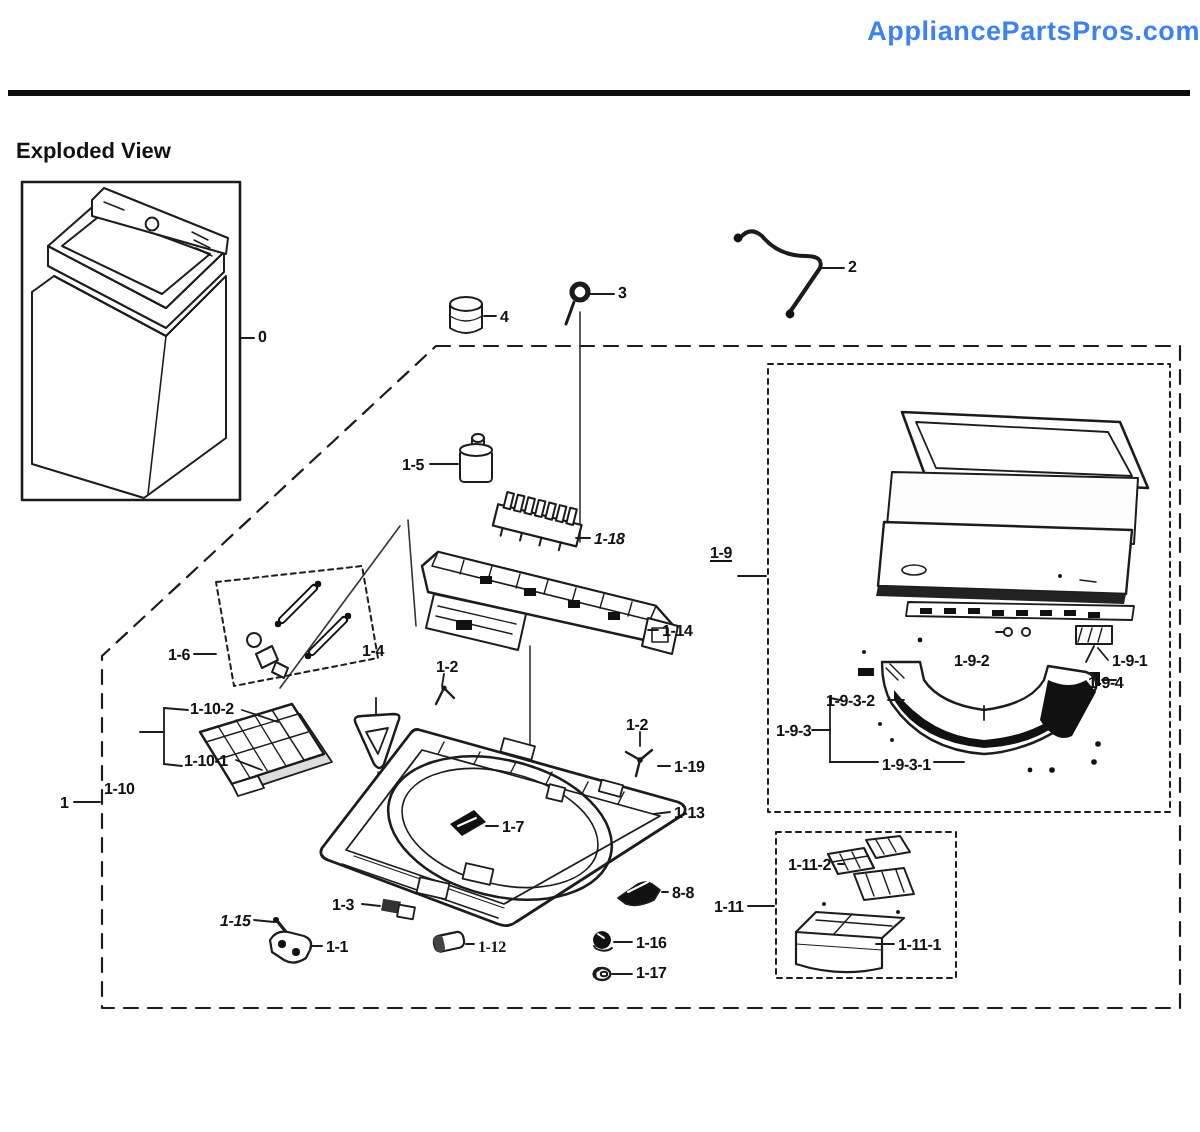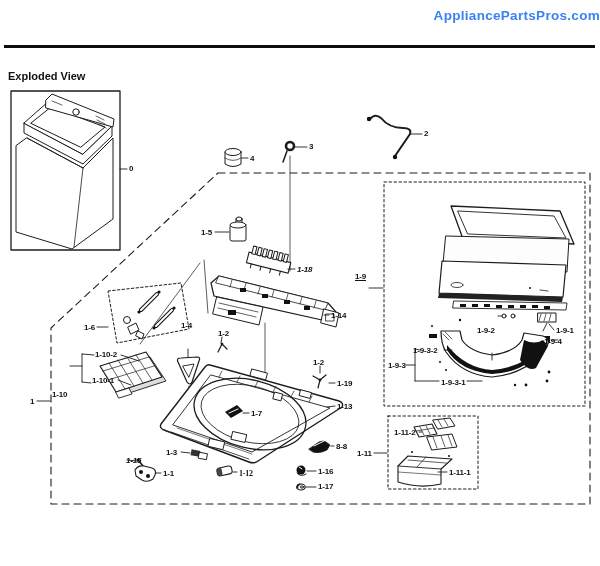--- a/index.html
+++ b/index.html
@@ -362,21 +362,21 @@
       <span class="part-label" style="left: 95px; top: 350px;">1-10-2</span>
       <span class="part-label" style="left: 52px; top: 362px; margin-top: 28px;">1-10</span>
       <span class="part-label" style="left: 92px; top: 376px;">1-10-1</span>
       <span class="part-label" style="left: 30px; top: 397px;">1</span>
       <span class="part-label" style="left: 313px; top: 358px;">1-2</span>
       <span class="part-label" style="left: 337px; top: 379px;">1-19</span>
       <span class="part-label" style="left: 337px; top: 402px;">1-13</span>
       <span class="part-label" style="left: 251px; top: 409px;">1-7</span>
       <span class="part-label" style="left: 336px; top: 442px;">8-8</span>
       <span class="part-label" style="left: 166px; top: 448px;">1-3</span>
-      <span class="part-label" style="left: 126px; top: 456px; font-style: italic;">1-15</span>
+      <span class="part-label" style="left: 110px; top: 456px; font-style: italic;">1-15</span>
       <span class="part-label" style="left: 163px; top: 469px;">1-1</span>
       <span class="part-label" style="left: 239px; top: 469px; font-family: Liberation Serif, serif;">1-12</span>
       <span class="part-label" style="left: 318px; top: 467px;">1-16</span>
       <span class="part-label" style="left: 318px; top: 482px;">1-17</span>
       <span class="part-label" style="left: 355px; top: 272px; text-decoration: underline;">1-9</span>
       <span class="part-label" style="left: 477px; top: 326px;">1-9-2</span>
       <span class="part-label" style="left: 556px; top: 326px;">1-9-1</span>
       <span class="part-label" style="left: 544px; top: 337px;">1-9-4</span>
       <span class="part-label" style="left: 413px; top: 346px;">1-9-3-2</span>
       <span class="part-label" style="left: 388px; top: 361px;">1-9-3</span>

